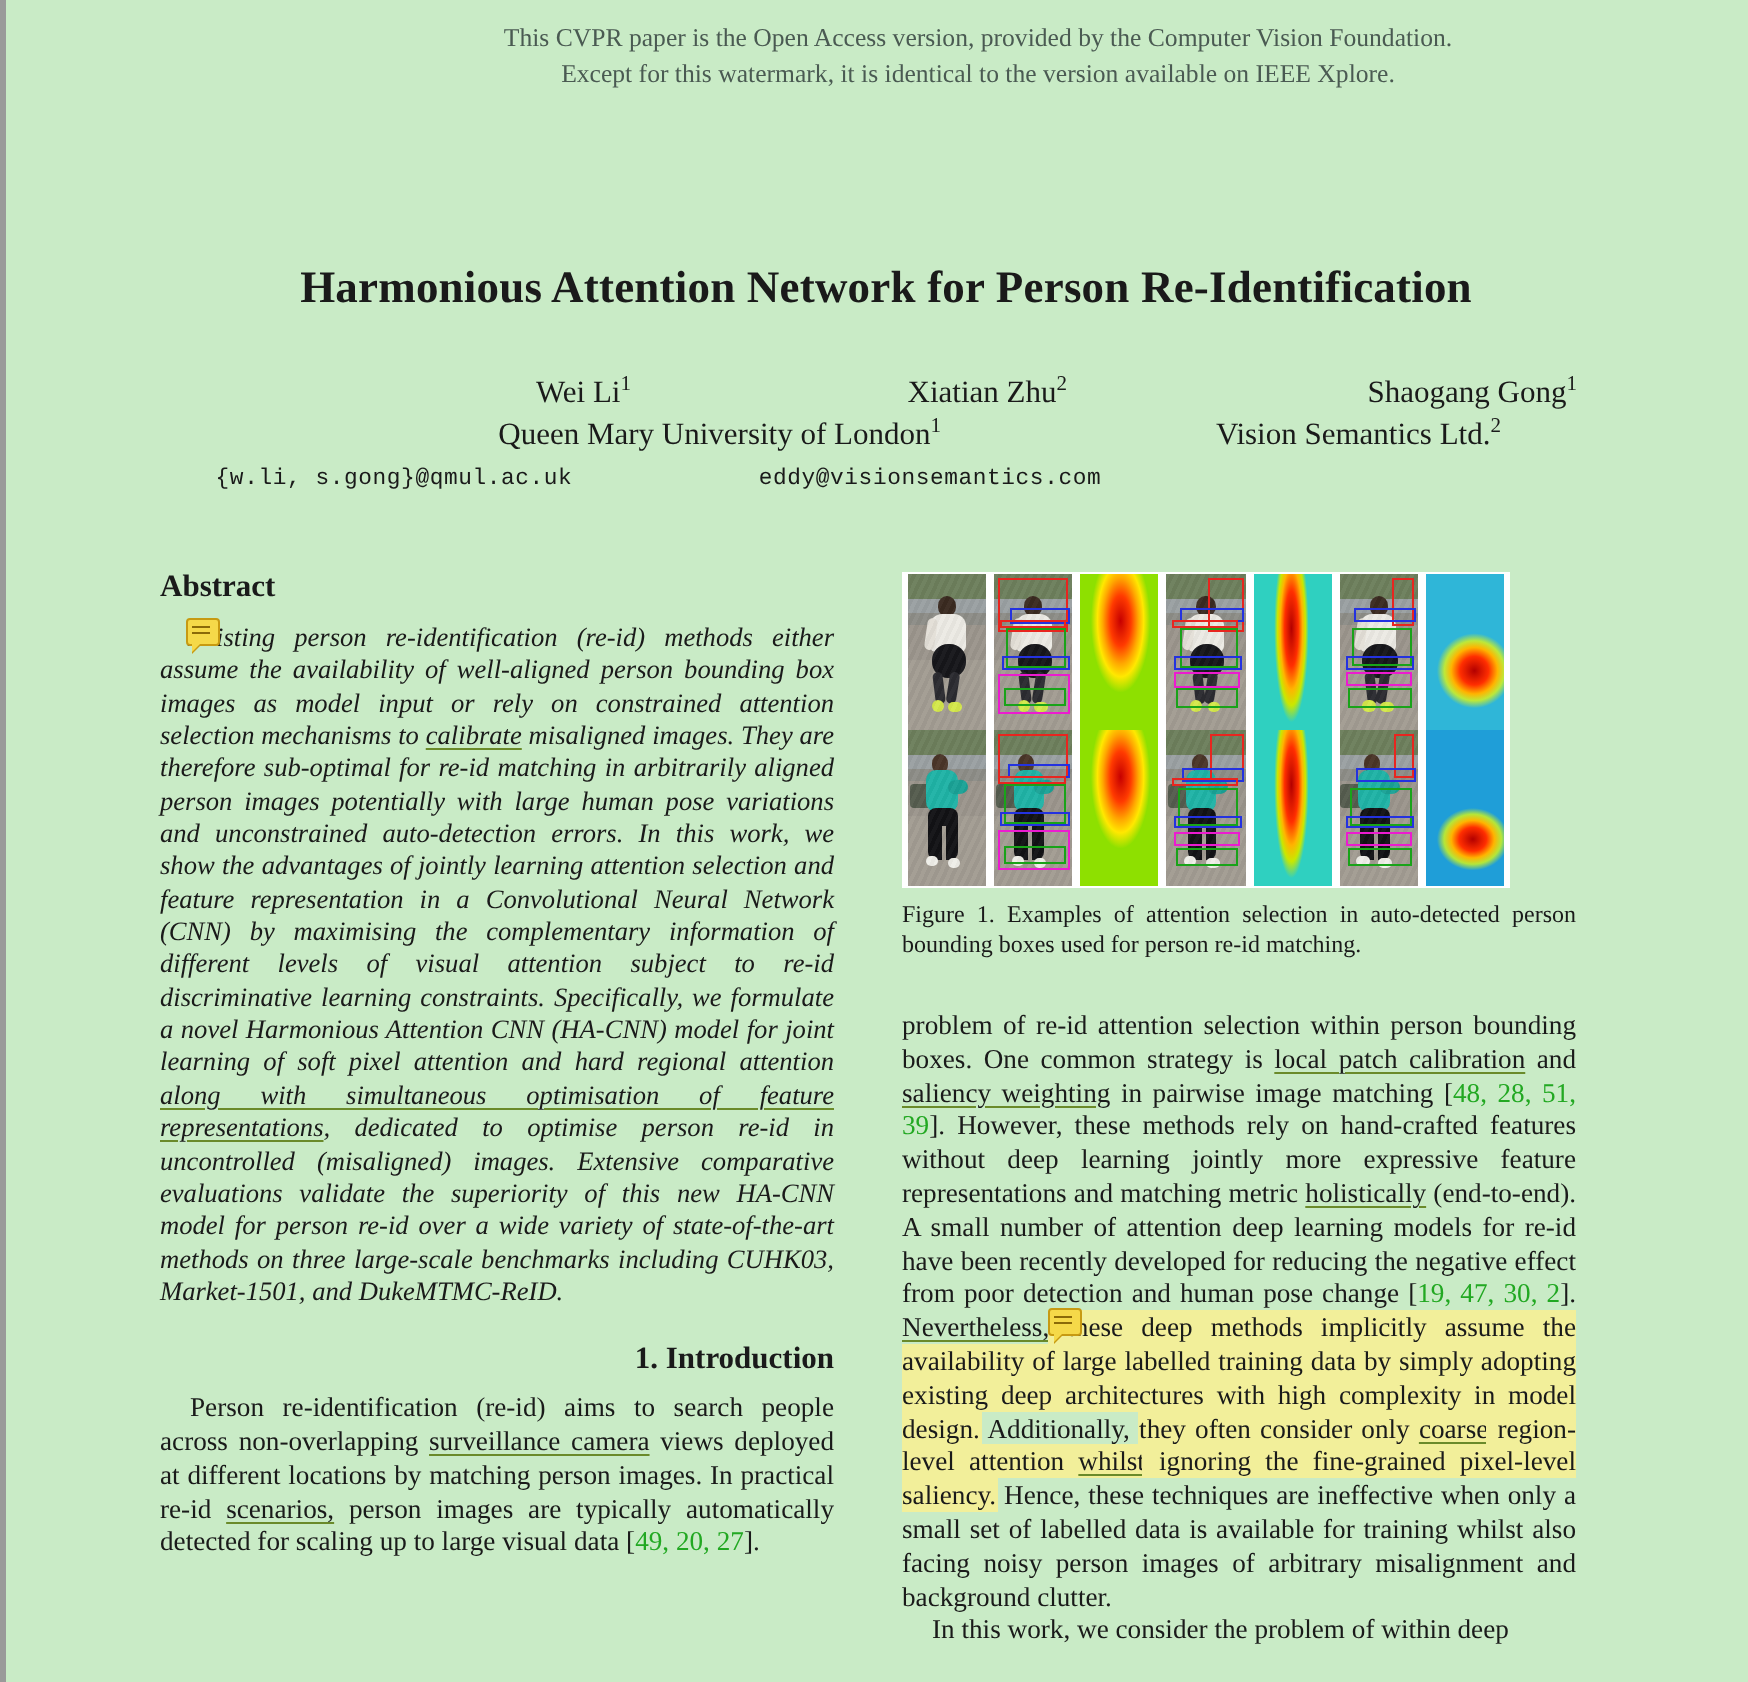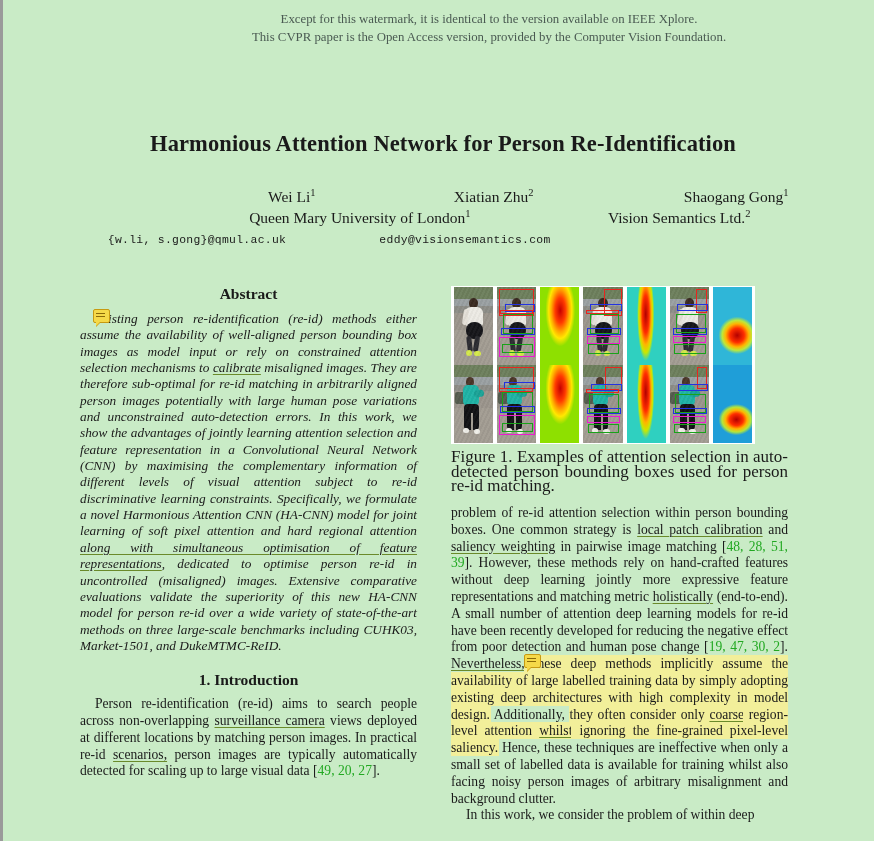--- a/index.html
+++ b/index.html
@@ -94,27 +94,27 @@
   }
   .col-right {
     position: absolute;
     left: 448px; top: 285px;
     width: 337px;
   }
   h2.sec-head {
     font-size: 15.5px;
     font-weight: 700;
     margin: 0 0 8px 0;
-    text-align: center;
+    text-align: left;
   }
   h2.num-head {
     font-size: 15.5px;
     font-weight: 700;
     margin: 16px 0 7px 0;
-    text-align: center;
+    text-align: right;
   }
   p.abs {
     margin: 0;
     font-style: italic;
     font-size: 13.3px;
     line-height: 16.35px;
     text-align: justify;
     text-indent: 14px;
     hyphens: none;
   }
@@ -252,35 +252,35 @@
       linear-gradient(to bottom, #2a6fd8 0%, #2fb6d8 30%, #7ad86a 48%, #ffd400 62%, #ff4a00 76%, #2a6fd8 100%);
   }
   .heat.h5 {
     background:
       radial-gradient(ellipse 46% 20% at 60% 70%, #b30000 0%, #ff2e00 38%, #ffb400 60%, #b4e63a 80%, #1f9ed8 100%),
       linear-gradient(to bottom, #1b3fd8 0%, #1f9ed8 26%, #16b0b8 44%, #2a8ed8 62%, #ff7a00 80%, #c60000 92%, #ff3a00 100%);
   }
 
   .fig-cap {
     margin-top: 6px;
-    font-size: 17px;
+    font-size: 12px;
     line-height: 14.6px;
     text-align: justify;
     width: 337px;
   }
 </style>
 </head>
 <body>
 
 <div class="page">
 
   <div class="wm-band">
     <div class="wm-text">
+      <div>This CVPR paper is the Open Access version, provided by the Computer Vision Foundation.</div>
       <div>Except for this watermark, it is identical to the version available on IEEE Xplore.</div>
-      <div>This CVPR paper is the Open Access version, provided by the Computer Vision Foundation.</div>
     </div>
   </div>
 
   <div class="title">Harmonious Attention Network for Person Re-Identification</div>
 
   <div class="authors">
     <div class="auth-row">
       <div class="auth-col"><span>Wei Li</span><sup>1</sup></div>
       <div class="auth-col"><span>Xiatian Zhu</span><sup>2</sup></div>
       <div class="auth-col wide"><span>Shaogang Gong</span><sup>1</sup></div>

